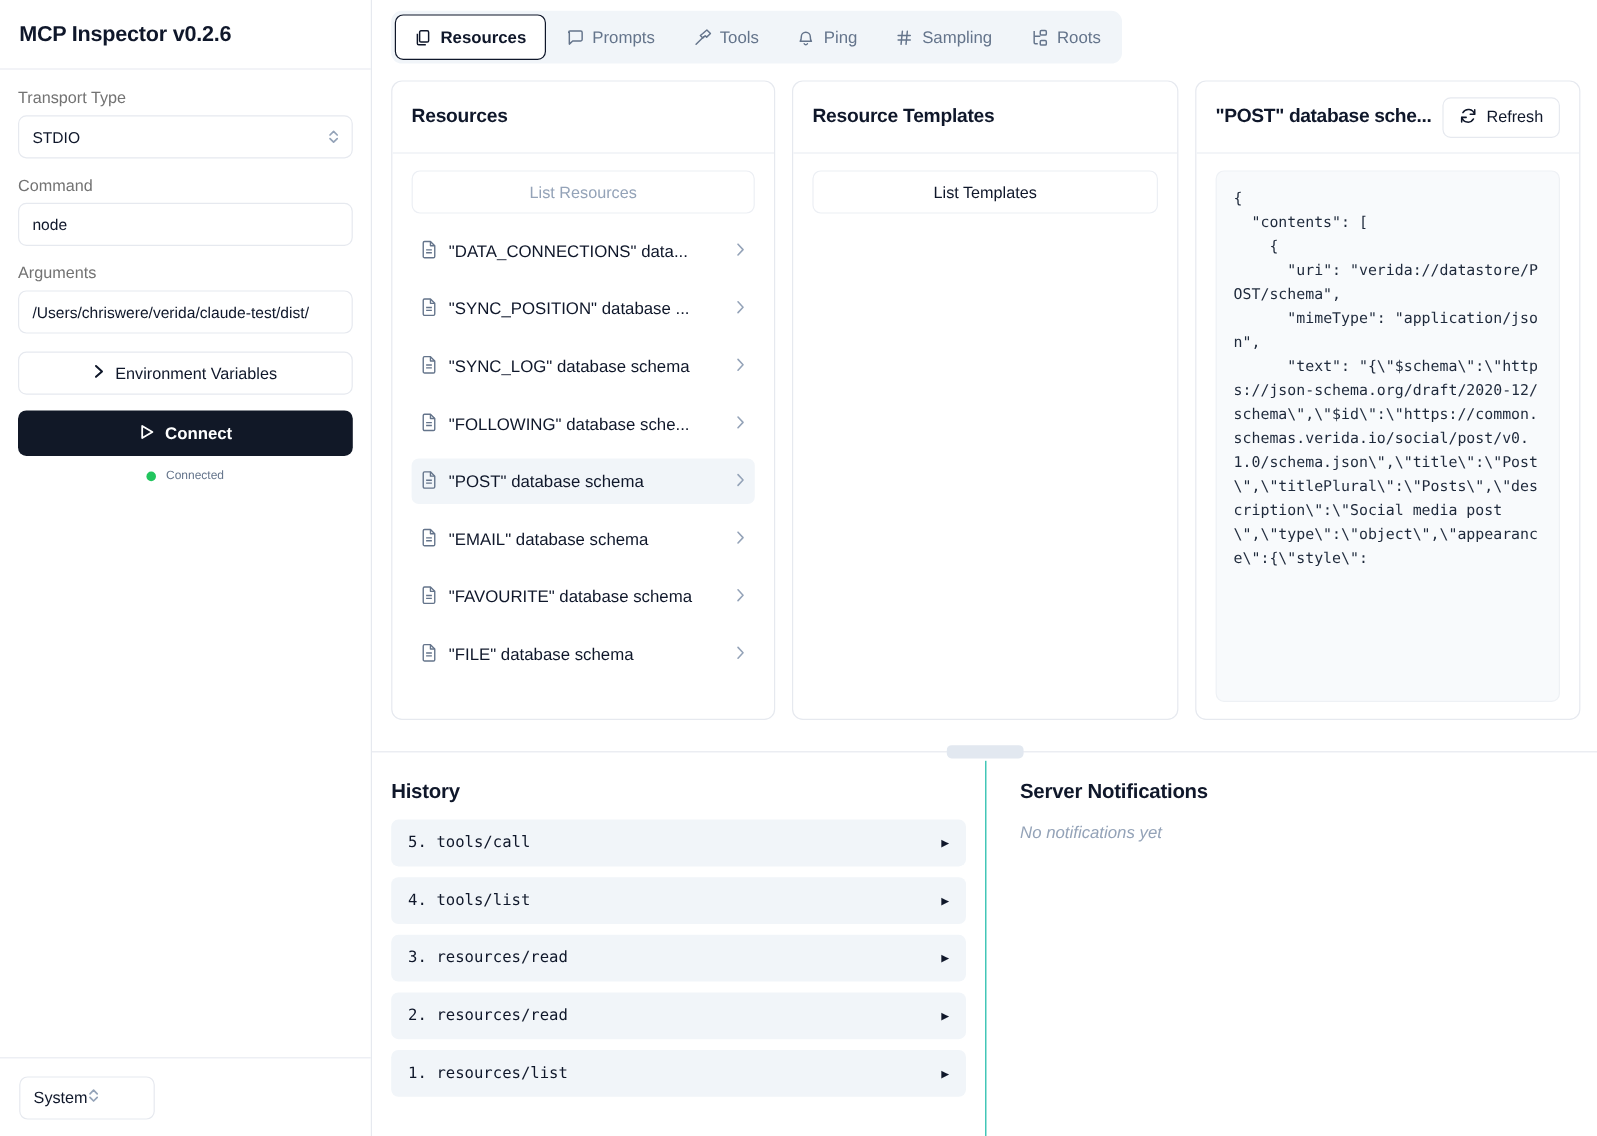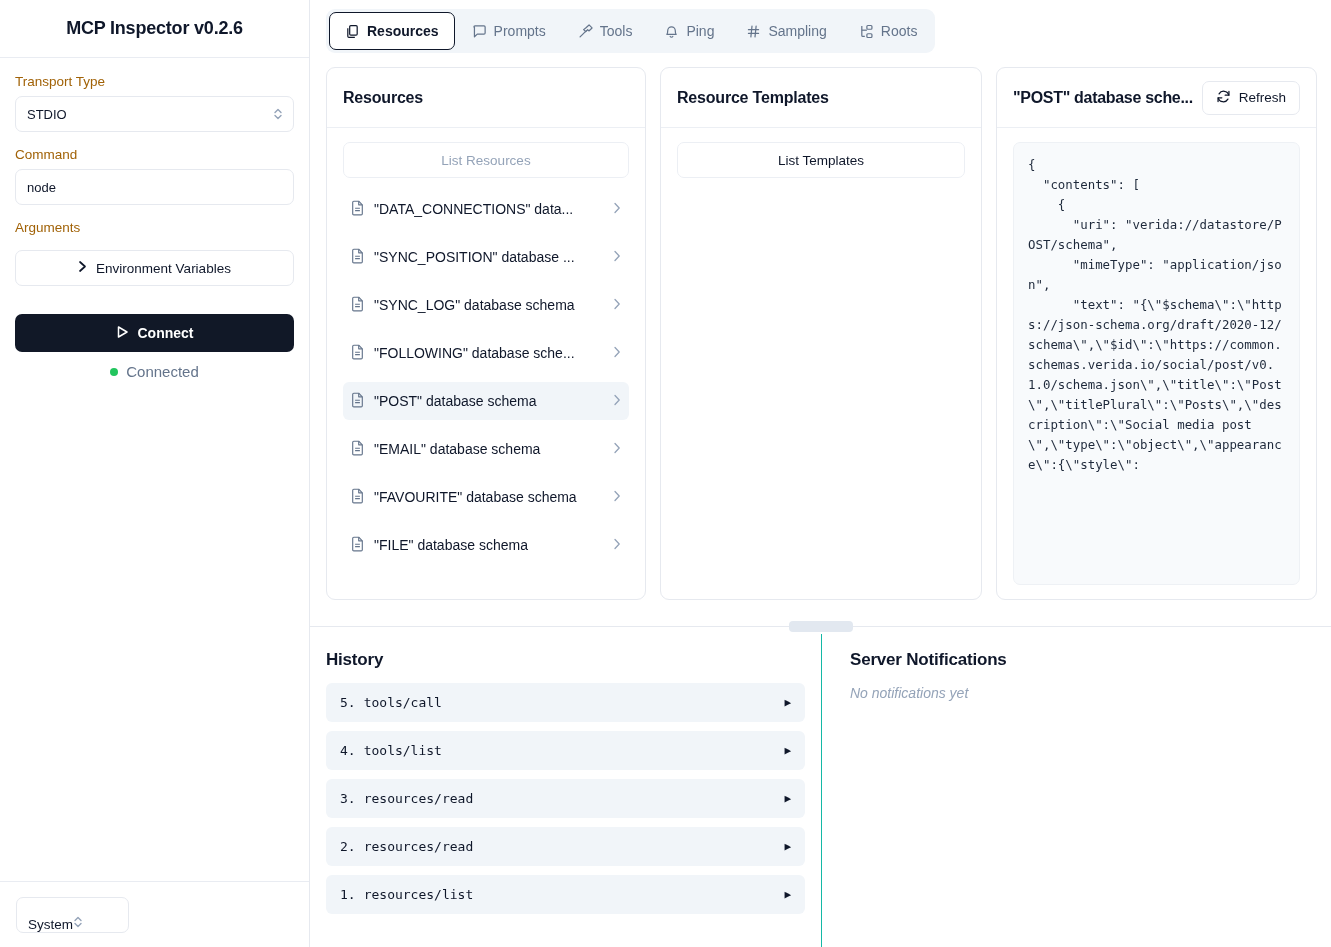--- a/index.html
+++ b/index.html
@@ -15,25 +15,25 @@
   
   .sidebar {
     width: 310px; height: 947px;
     border-right: 1px solid #e6e9ef;
     display: flex; flex-direction: column;
     background: #fff;
     flex: 0 0 310px;
   }
   .sidebar-header {
     height: 58px; display: flex; align-items: center;
-    padding: 0 16px; border-bottom: 1px solid #e9ecf2; justify-content: center;
+    padding: 0 16px; border-bottom: 1px solid #e9ecf2;
   }
   .app-title { font-size: 18px; font-weight: 700; letter-spacing: -0.2px; color: #0f172a; }
   .sidebar-body { padding: 16px 15px 0 15px; flex: 1 1 auto; }
-  .field-label { font-size: 13.5px; font-weight: 400; color: #a16207; margin-bottom: 7px; }
+  .field-label { font-size: 13.5px; font-weight: 400; color: #737373; margin-bottom: 7px; }
   .field-block { margin-bottom: 15px; }
   .select-box, .text-input {
     width: 100%; height: 36px;
     border: 1px solid #e6e9ef; border-radius: 7px;
     background: #fff; display: flex; align-items: center;
     padding: 0 11px; font-size: 13px; color: #0f172a;
     position: relative; overflow: hidden; white-space: nowrap;
   }
   .select-box .chev-updown {
     position: absolute; right: 10px; top: 50%; transform: translateY(-50%);
@@ -41,38 +41,38 @@
     display: flex; flex-direction: column; gap: 1px;
   }
   .btn-outline {
     width: 100%; height: 36px;
     border: 1px solid #e6e9ef; border-radius: 7px;
     background: #fff; display: flex; align-items: center; justify-content: center;
     gap: 9px; font-size: 13.5px; color: #0f172a; cursor: pointer;
   }
   .btn-outline .chev-right { font-size: 13px; color: #0f172a; font-weight: 600; }
   .btn-connect {
-    width: 100%; height: 38px; margin-top: 28px;
+    width: 100%; height: 38px; margin-top: 13px;
     background: #111827; color: #fff; border: none; border-radius: 7px;
     display: flex; align-items: center; justify-content: center; gap: 9px;
     font-size: 14px; font-weight: 600; cursor: pointer;
     font-family: "Liberation Sans", sans-serif;
   }
   .conn-status {
     margin-top: 11px; display: flex; align-items: center; justify-content: center;
-    gap: 8px; font-size: 15px; color: #64748b;
+    gap: 8px; font-size: 10px; color: #64748b;
   }
   .dot-green { width: 8px; height: 8px; border-radius: 50%; background: #22c55e; display:block; }
   .sidebar-footer {
     border-top: 1px solid #e9ecf2; padding: 14px 16px;
     height: 66px; display: flex; align-items: center;
   }
   .theme-select {
     width: 113px; height: 36px; border: 1px solid #e6e9ef; border-radius: 7px;
-    display: flex; align-items: flex-end; padding: 0 11px;
+    display: flex; align-items: center; padding: 0 11px;
     font-size: 13.5px; position: relative; background: #fff; cursor: pointer;
   }
 
   
   .main { flex: 1 1 auto; height: 947px; display: flex; flex-direction: column; position: relative; }
   .tabbar-wrap { padding: 9px 16px 0 16px; }
   .tabbar {
     display: inline-flex; align-items: center; background: #f1f5f9;
     border-radius: 9px; padding: 3px; gap: 2px; height: 44px;
   }
@@ -183,20 +183,21 @@
         </div>
       </div>
 
       <div class="field-block">
         <div class="field-label">Command</div>
         <div class="text-input">node</div>
       </div>
 
       <div class="field-block">
         <div class="field-label">Arguments</div>
+        <div class="text-input">/Users/chriswere/verida/claude-test/dist/</div>
       </div>
 
       <div class="btn-outline">
         <span class="chev-right">
           <svg width="9" height="13" viewBox="0 0 9 13" fill="none" stroke="#0f172a" stroke-width="1.7" stroke-linecap="round" stroke-linejoin="round">
               <path d="M2 2 L7 6.5 L2 11"></path>
             </svg>
         </span>
         <span>Environment Variables</span>
       </div>

